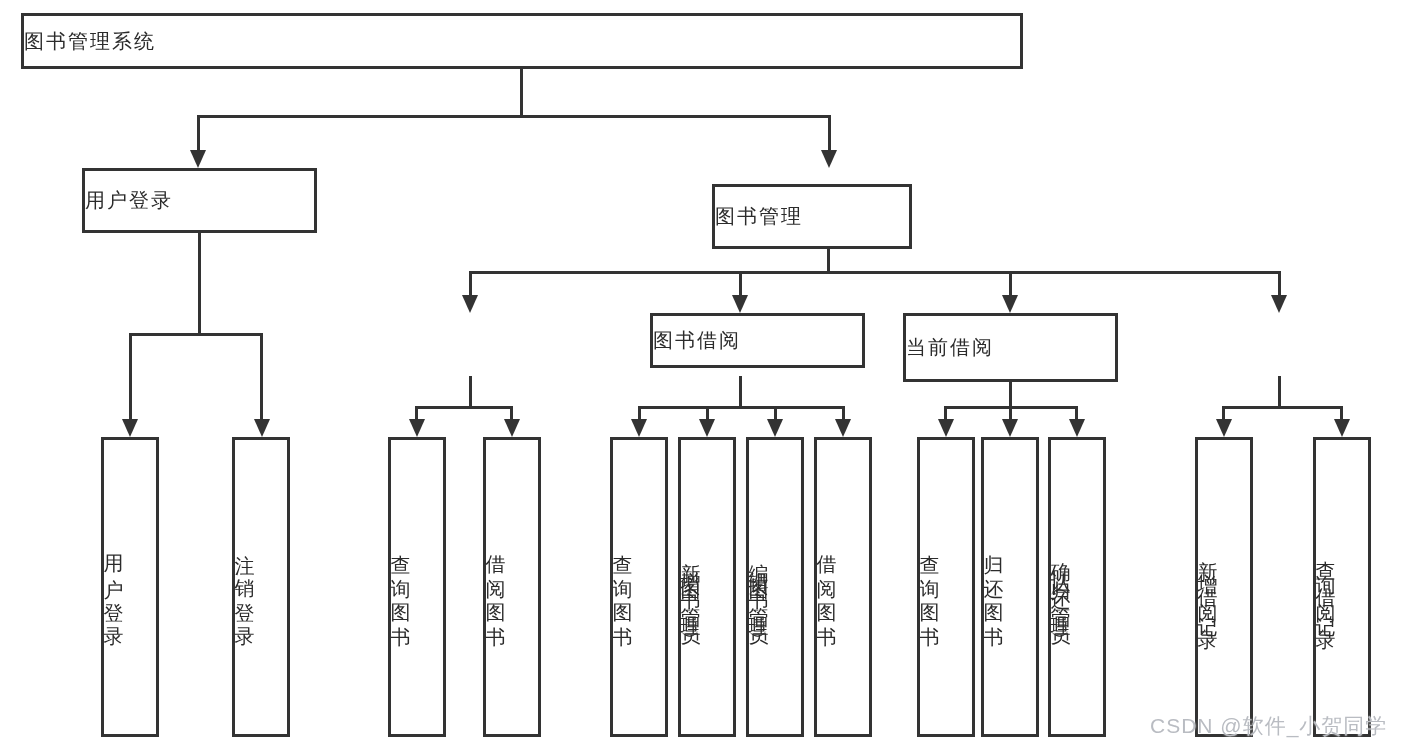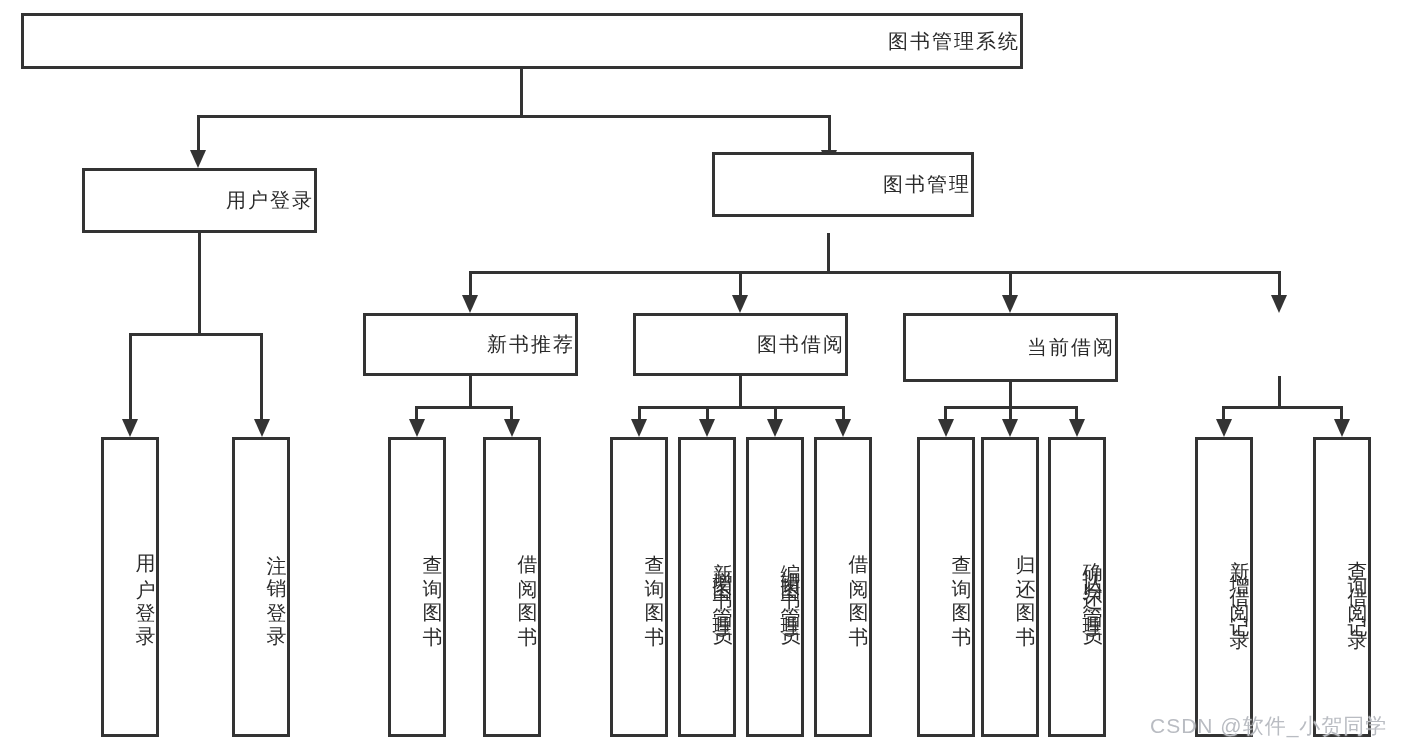--- a/index.html
+++ b/index.html
@@ -17,21 +17,21 @@
     font-family:"Liberation Sans","DejaVu Sans",sans-serif;
     color:var(--text);
   }
   .node{
     position:absolute;
     background:#fff;
     border:3px solid var(--line);
     box-sizing:border-box;
     display:flex;
     align-items:center;
-    justify-content:flex-end;
+    justify-content:flex-start;
     font-size:20px;
     letter-spacing:2px;
     color:var(--text);
     z-index:2;
   }
   .node.col span{
     writing-mode:vertical-rl;
     text-orientation:mixed;
     letter-spacing:24px;
     line-height:1;
@@ -70,21 +70,21 @@
   <div class="vline" style="left:520px;top:69px;width:3px;height:49px"></div>
   <div class="hline" style="left:197px;top:115px;width:634px;height:3px"></div>
   <div class="vline" style="left:197px;top:115px;width:3px;height:37px"></div>
   <div class="arrow" style="left:190px;top:150px"></div>
   <div class="vline" style="left:828px;top:115px;width:3px;height:37px"></div>
   <div class="arrow" style="left:821px;top:150px"></div>
 
   <div class="node" style="left:82px;top:168px;width:235px;height:65px">
     <span>用户登录</span>
   </div>
-  <div class="node" style="left:712px;top:152px;width:262px;height:65px">
+  <div class="node" style="left:712px;top:184px;width:200px;height:65px">
     <span>图书管理</span>
   </div>
 
   <div class="vline" style="left:198px;top:233px;width:3px;height:103px"></div>
   <div class="hline" style="left:129px;top:333px;width:134px;height:3px"></div>
   <div class="vline" style="left:129px;top:333px;width:3px;height:88px"></div>
   <div class="arrow" style="left:122px;top:419px"></div>
   <div class="vline" style="left:260px;top:333px;width:3px;height:88px"></div>
   <div class="arrow" style="left:254px;top:419px"></div>
 
@@ -92,24 +92,21 @@
   <div class="hline" style="left:469px;top:271px;width:812px;height:3px"></div>
   <div class="vline" style="left:469px;top:271px;width:3px;height:26px"></div>
   <div class="arrow" style="left:462px;top:295px"></div>
   <div class="vline" style="left:739px;top:271px;width:3px;height:26px"></div>
   <div class="arrow" style="left:732px;top:295px"></div>
   <div class="vline" style="left:1009px;top:271px;width:3px;height:26px"></div>
   <div class="arrow" style="left:1002px;top:295px"></div>
   <div class="vline" style="left:1278px;top:271px;width:3px;height:26px"></div>
   <div class="arrow" style="left:1271px;top:295px"></div>
 
-  <div class="node" style="left:363px;top:313px;width:215px;height:63px">
-    <span>新书推荐</span>
-  </div>
-  <div class="node" style="left:633px;top:313px;width:215px;height:63px">
+  <div class="node" style="left:650px;top:313px;width:215px;height:55px">
     <span>图书借阅</span>
   </div>
   <div class="node" style="left:903px;top:313px;width:215px;height:69px">
     <span>当前借阅</span>
   </div>
 
   <div class="vline" style="left:469px;top:376px;width:3px;height:33px"></div>
   <div class="hline" style="left:415px;top:406px;width:98px;height:3px"></div>
   <div class="vline" style="left:415px;top:406px;width:3px;height:16px"></div>
   <div class="arrow" style="left:409px;top:419px"></div>

